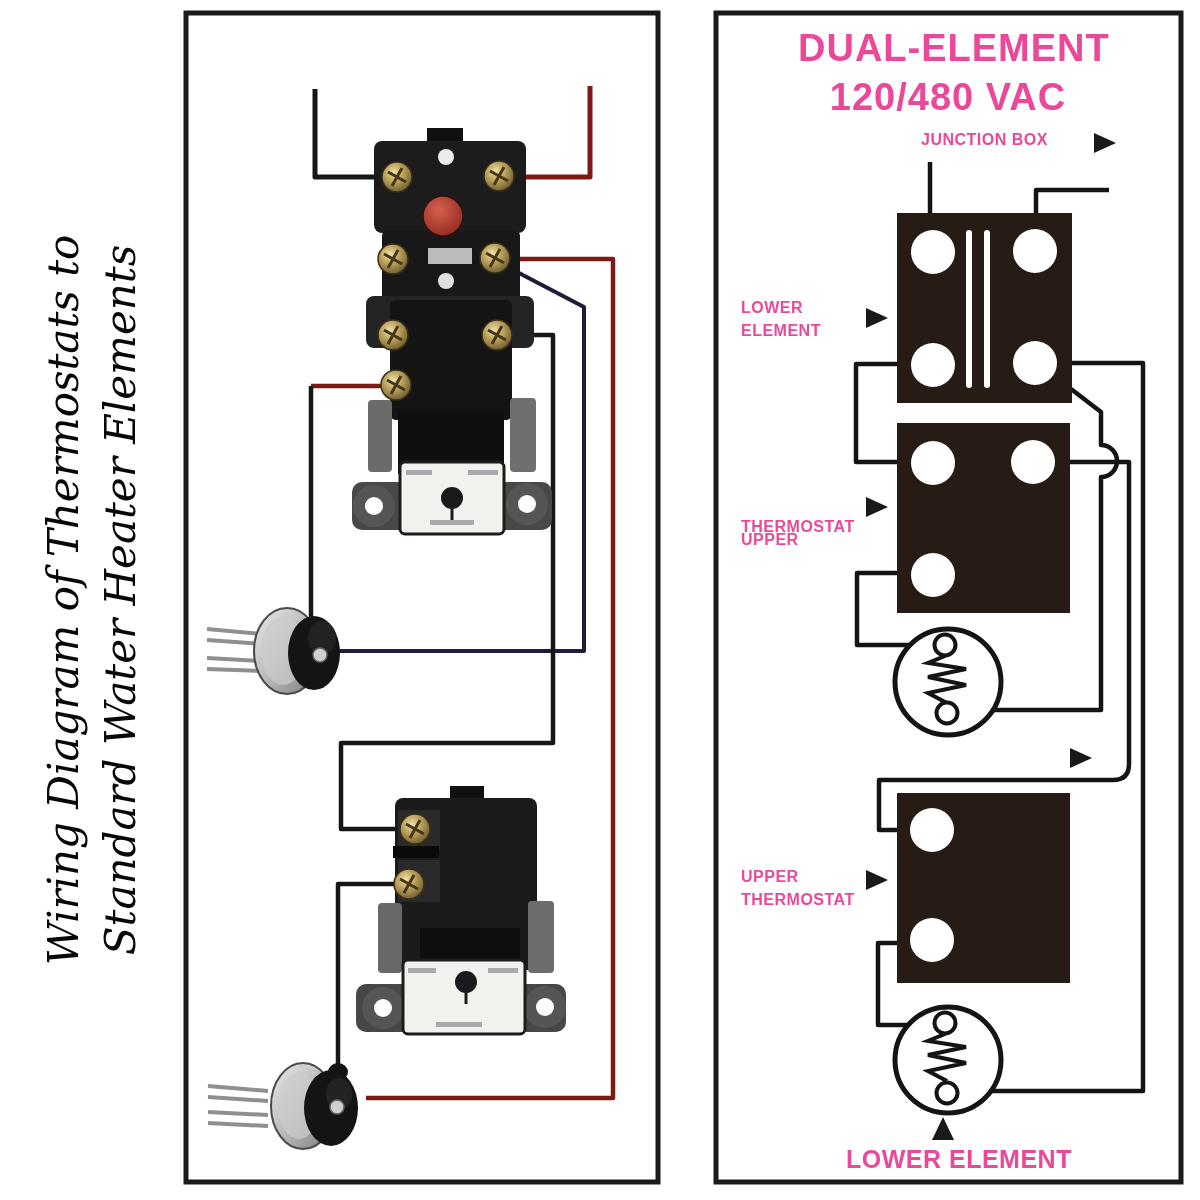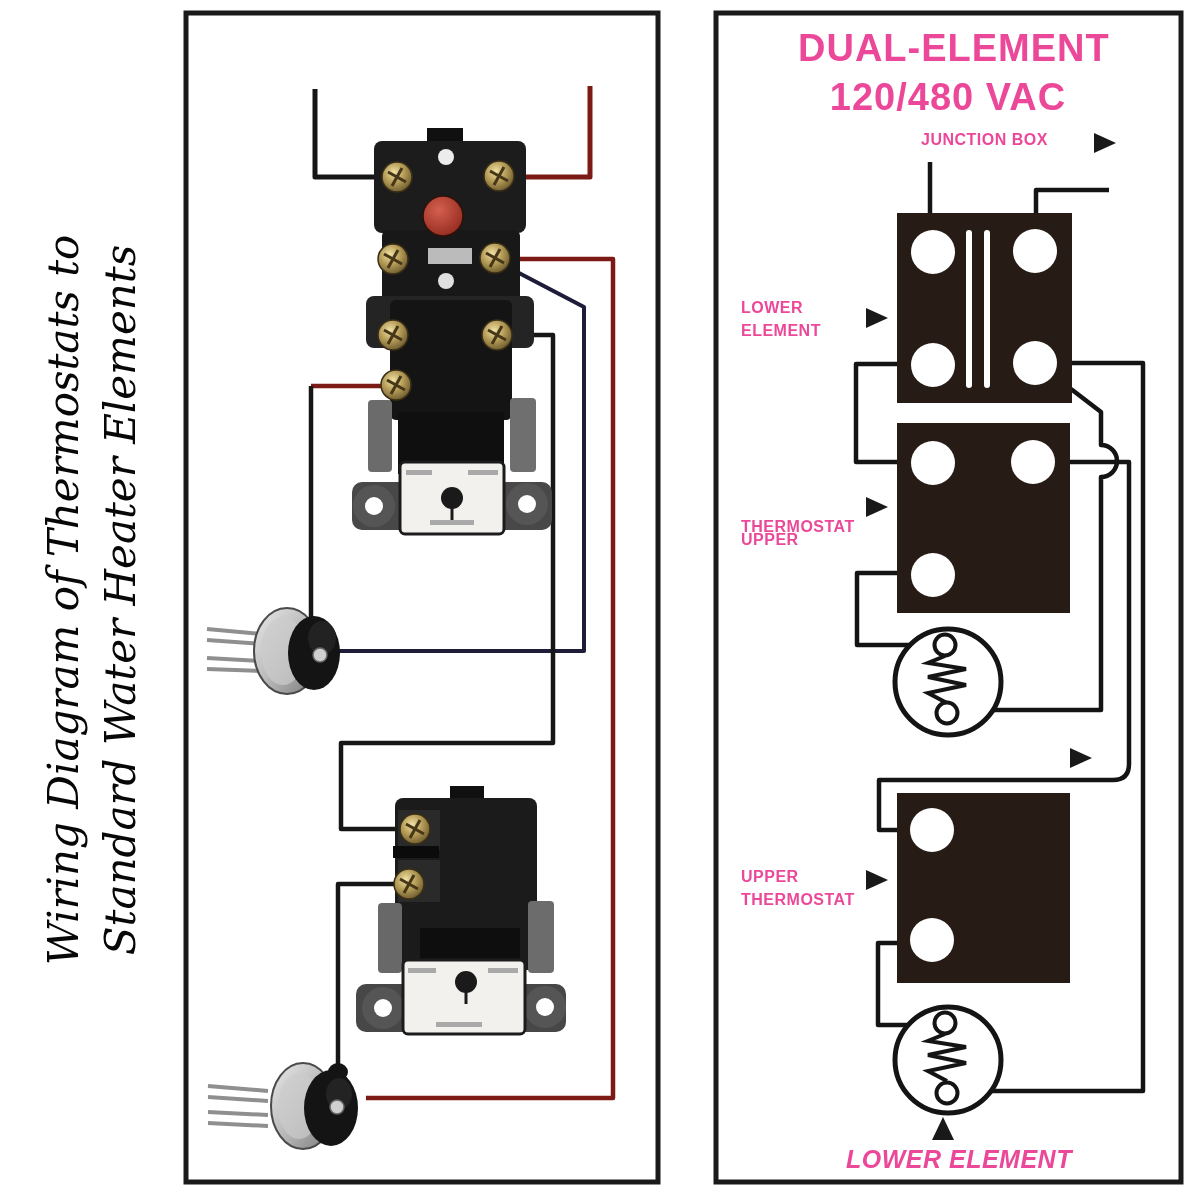--- a/index.html
+++ b/index.html
@@ -212,15 +212,15 @@
   <div class="lbl side" style="left:741px;top:518px;">THERMOSTAT</div>
   <div class="arrow-right" style="left:866px;top:497px;"></div>
 
   <div class="arrow-right" style="left:1070px;top:748px;"></div>
 
   <div class="lbl side" style="left:741px;top:868px;">UPPER</div>
   <div class="lbl side" style="left:741px;top:891px;">THERMOSTAT</div>
   <div class="arrow-right" style="left:866px;top:870px;"></div>
 
   <div class="arrow-up" style="left:932px;top:1117px;"></div>
-  <div class="lbl elem" style="left:846px;top:1145px;width:196px;text-align:center;font-style:italic;">LOWER ELEMENT</div>
+  <div class="lbl elem" style="left:846px;top:1145px;width:196px;text-align:center;">LOWER ELEMENT</div>
 
 </div>
 
 </body></html>

